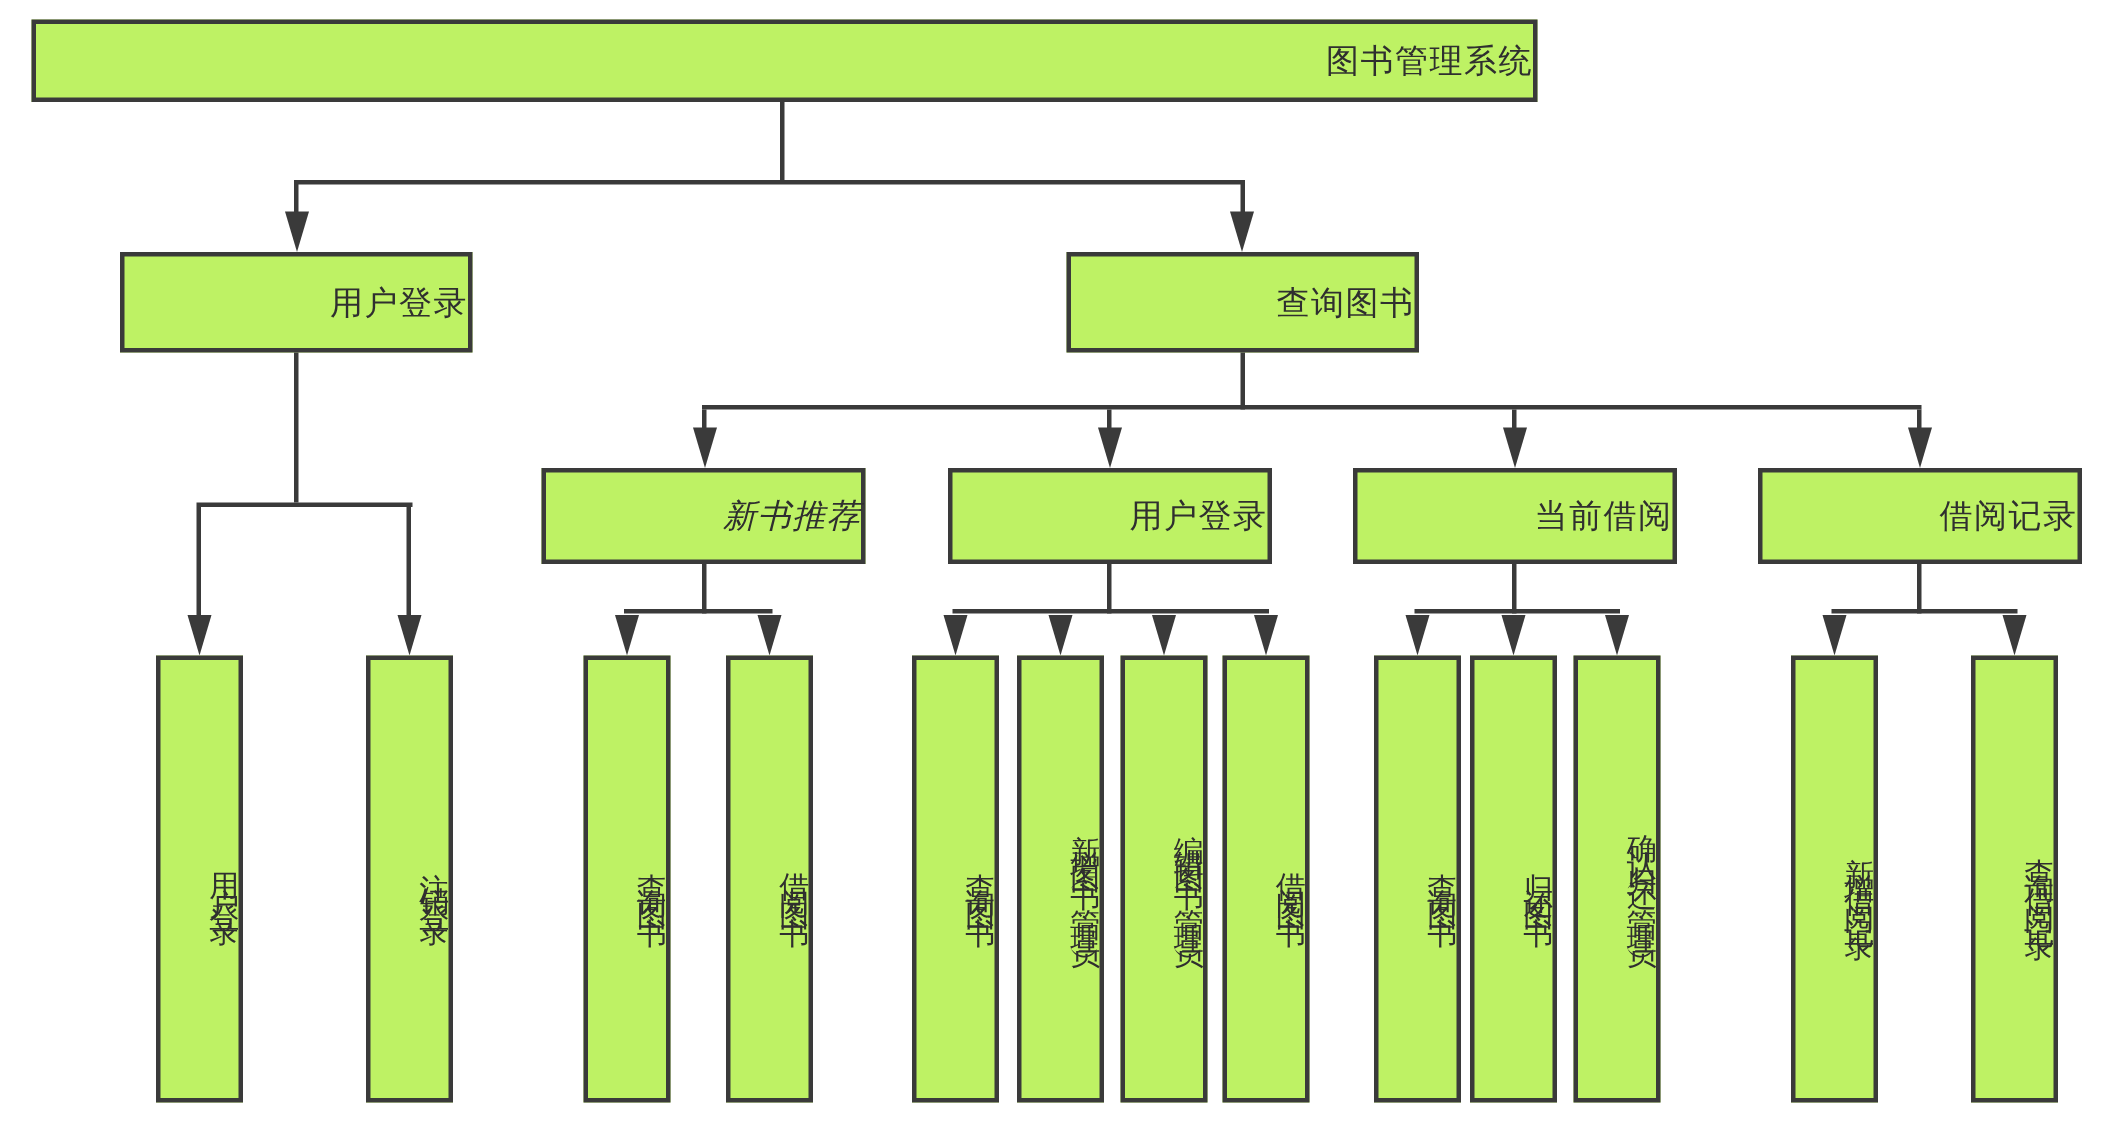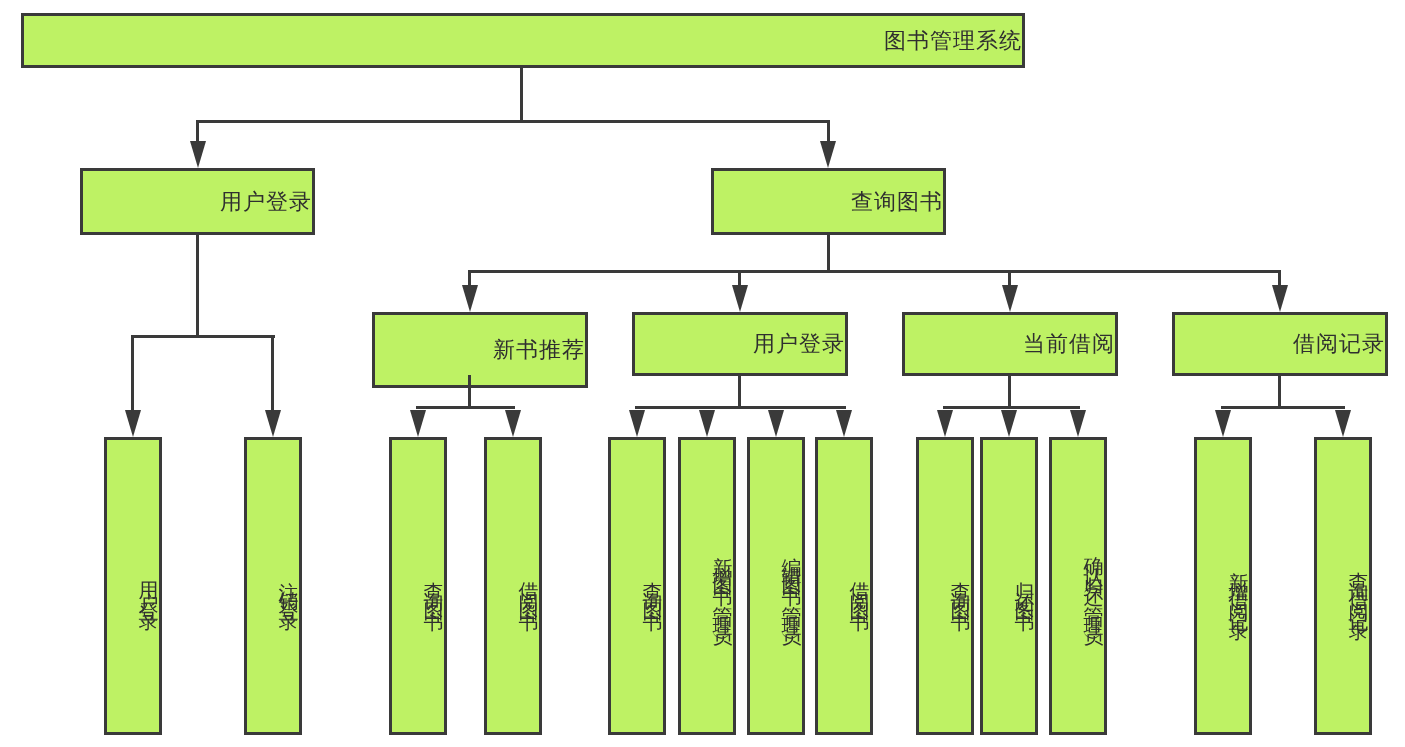--- a/index.html
+++ b/index.html
@@ -94,21 +94,21 @@
   <div class="hl" style="left:468px;top:270px;width:813px;"></div>
   <div class="vl" style="left:468px;top:273px;height:14px;"></div>
   <div class="vl" style="left:738px;top:273px;height:14px;"></div>
   <div class="vl" style="left:1008px;top:273px;height:14px;"></div>
   <div class="vl" style="left:1278px;top:273px;height:14px;"></div>
   <div class="arr" style="left:462px;top:285px;"></div>
   <div class="arr" style="left:732px;top:285px;"></div>
   <div class="arr" style="left:1002px;top:285px;"></div>
   <div class="arr" style="left:1272px;top:285px;"></div>
 
-  <div class="box" style="left:372px;top:312px;width:216px;height:76px;">
+  <div class="box" style="left:361px;top:312px;width:216px;height:64px;font-style:italic;">
     <span class="lbl">新书推荐</span>
   </div>
   <div class="box" style="left:632px;top:312px;width:216px;height:64px;">
     <span class="lbl">用户登录</span>
   </div>
   <div class="box" style="left:1172px;top:312px;width:216px;height:64px;">
     <span class="lbl">借阅记录</span>
   </div>
   <div class="box" style="left:902px;top:312px;width:216px;height:64px;">
     <span class="lbl">当前借阅</span>

